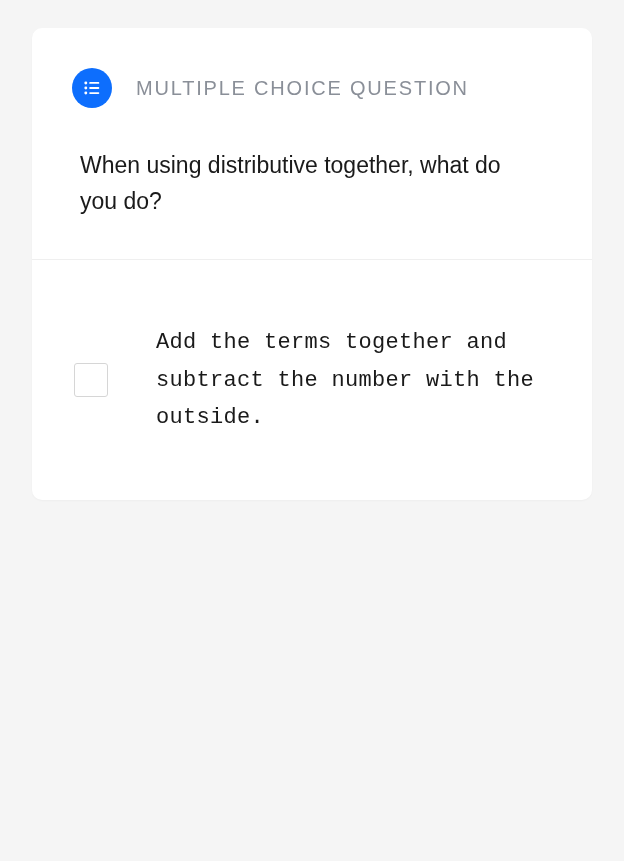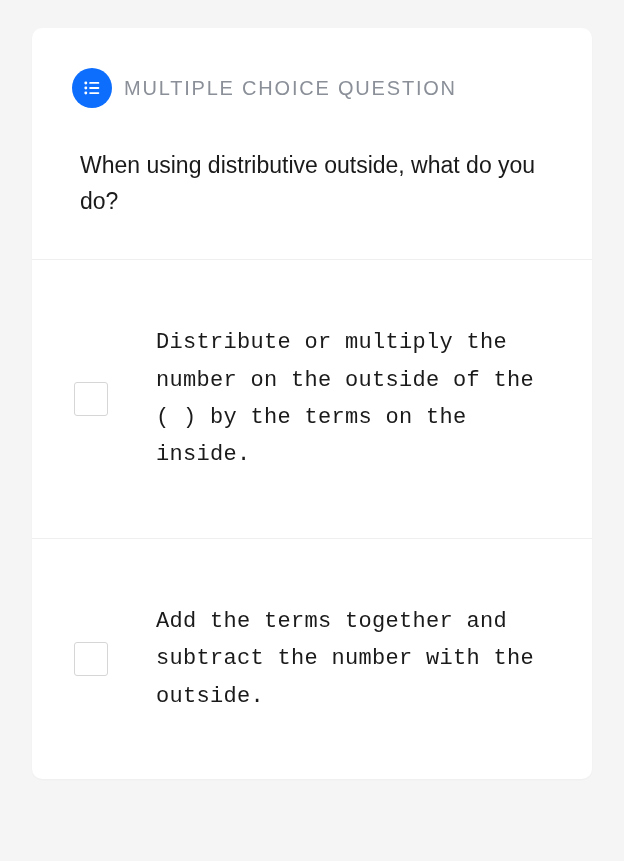--- a/index.html
+++ b/index.html
@@ -16,21 +16,21 @@
     }
     .card {
       background: #ffffff;
       border-radius: 10px;
       box-shadow: 0 1px 2px rgba(0,0,0,0.03);
       overflow: hidden;
     }
     .card-header {
       display: flex;
       align-items: center;
-      gap: 12px;
+      gap: 24px;
       padding: 40px 40px 24px 40px;
     }
     .icon-circle {
       width: 40px;
       height: 40px;
       background: #0d6efd;
       border-radius: 50%;
       display: flex;
       align-items: center;
       justify-content: center;
@@ -92,24 +92,20 @@
         <rect x="5.5" y="2.7" width="9" height="1.6" rx="0.8" fill="white"></rect>
         <circle cx="2.5" cy="8" r="1.3" fill="white"></circle>
         <rect x="5.5" y="7.2" width="9" height="1.6" rx="0.8" fill="white"></rect>
         <circle cx="2.5" cy="12.5" r="1.3" fill="white"></circle>
         <rect x="5.5" y="11.7" width="9" height="1.6" rx="0.8" fill="white"></rect>
       </svg>
     </div>
     <div class="header-label">MULTIPLE CHOICE QUESTION</div>
   </div>
 
-  <div class="question-text">When using distributive outside, what do you do?</div>
+  <div class="question-text">When using distributive together, what do you do?</div>
 
-  <div class="option-row">
-    <div class="checkbox"></div>
-    <div class="option-text">Distribute or multiply the number on the outside of the ( ) by the terms on the inside.</div>
-  </div>
 
   <div class="option-row">
     <div class="checkbox"></div>
     <div class="option-text">Add the terms together and subtract the number with the outside.</div>
   </div>
 </div>
 
 </body></html>

